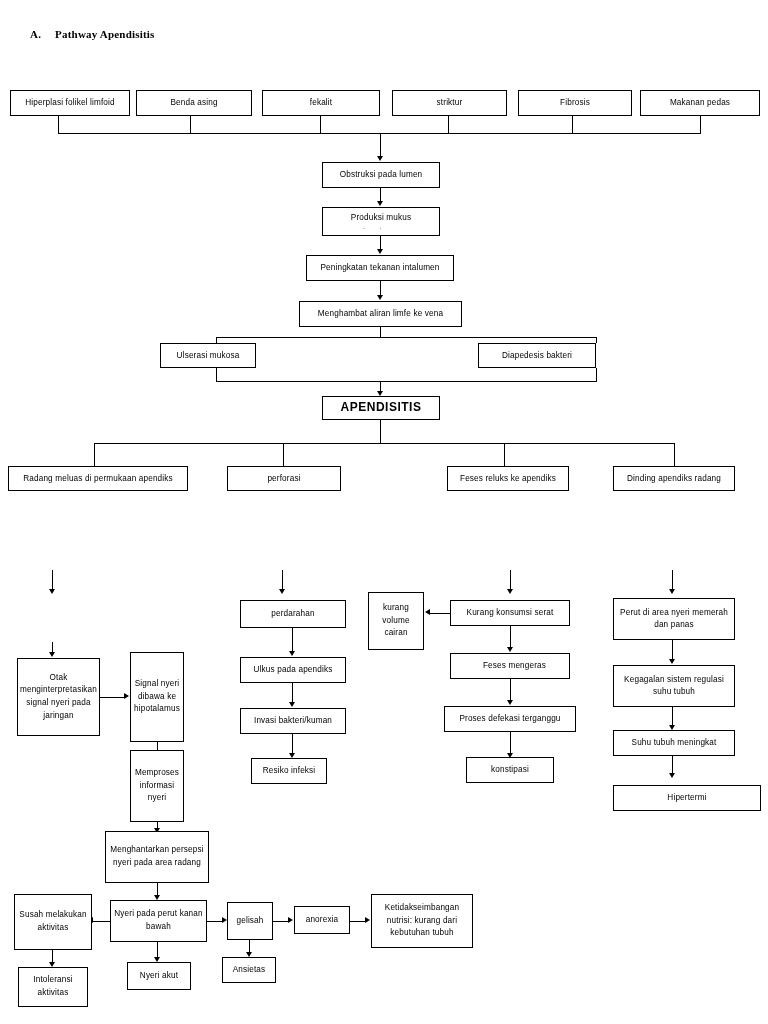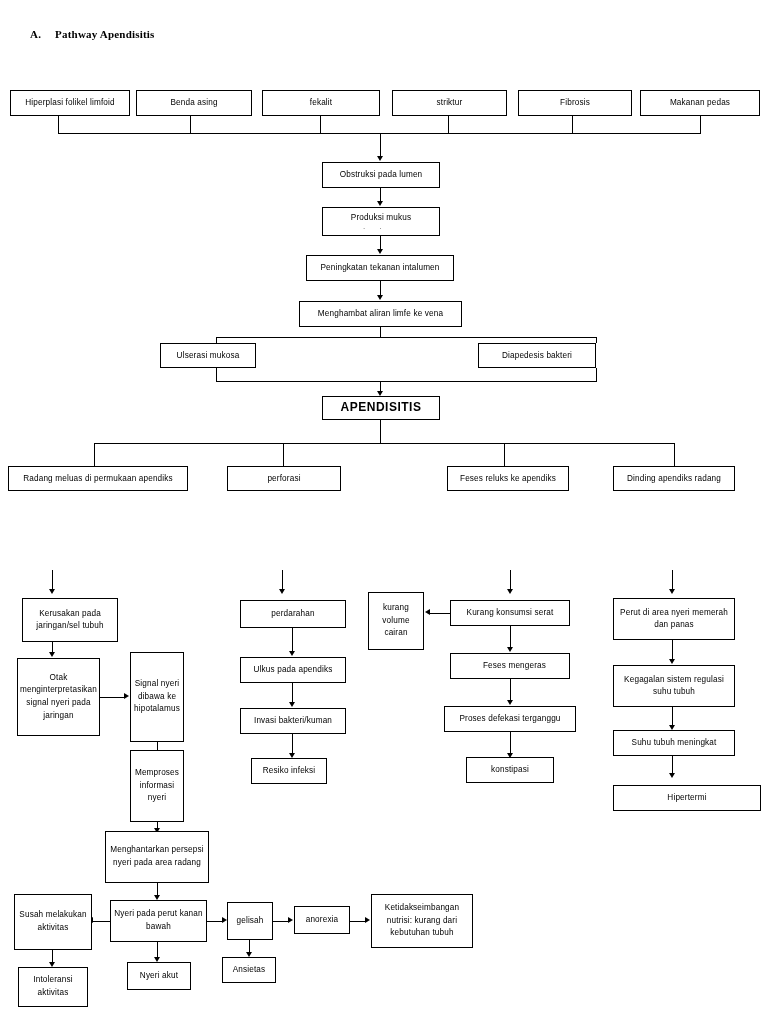--- a/index.html
+++ b/index.html
@@ -200,23 +200,20 @@
 
   <div class="vline" style="left:282px; top:570px; height:20px;"></div>
   <div class="arrow-down" style="left:279px; top:589px;"></div>
 
   <div class="vline" style="left:510px; top:570px; height:20px;"></div>
   <div class="arrow-down" style="left:507px; top:589px;"></div>
 
   <div class="vline" style="left:672px; top:570px; height:20px;"></div>
   <div class="arrow-down" style="left:669px; top:589px;"></div>
 
-  <div class="node" style="left:22px; top:598px; width:96px; height:44px;">
-    <span>Kerusakan pada jaringan/sel tubuh</span>
-  </div>
   <div class="vline" style="left:52px; top:642px; height:11px;"></div>
   <div class="arrow-down" style="left:49px; top:652px;"></div>
 
   <div class="node narrow" style="left:17px; top:658px; width:83px; height:78px;">
     <span>Otak menginterpretasikan signal nyeri pada jaringan</span>
   </div>
   <div class="hline" style="left:100px; top:697px; width:25px;"></div>
   <div class="arrow-right" style="left:124px; top:693px;"></div>
 
   <div class="node narrow" style="left:130px; top:652px; width:54px; height:90px;">

